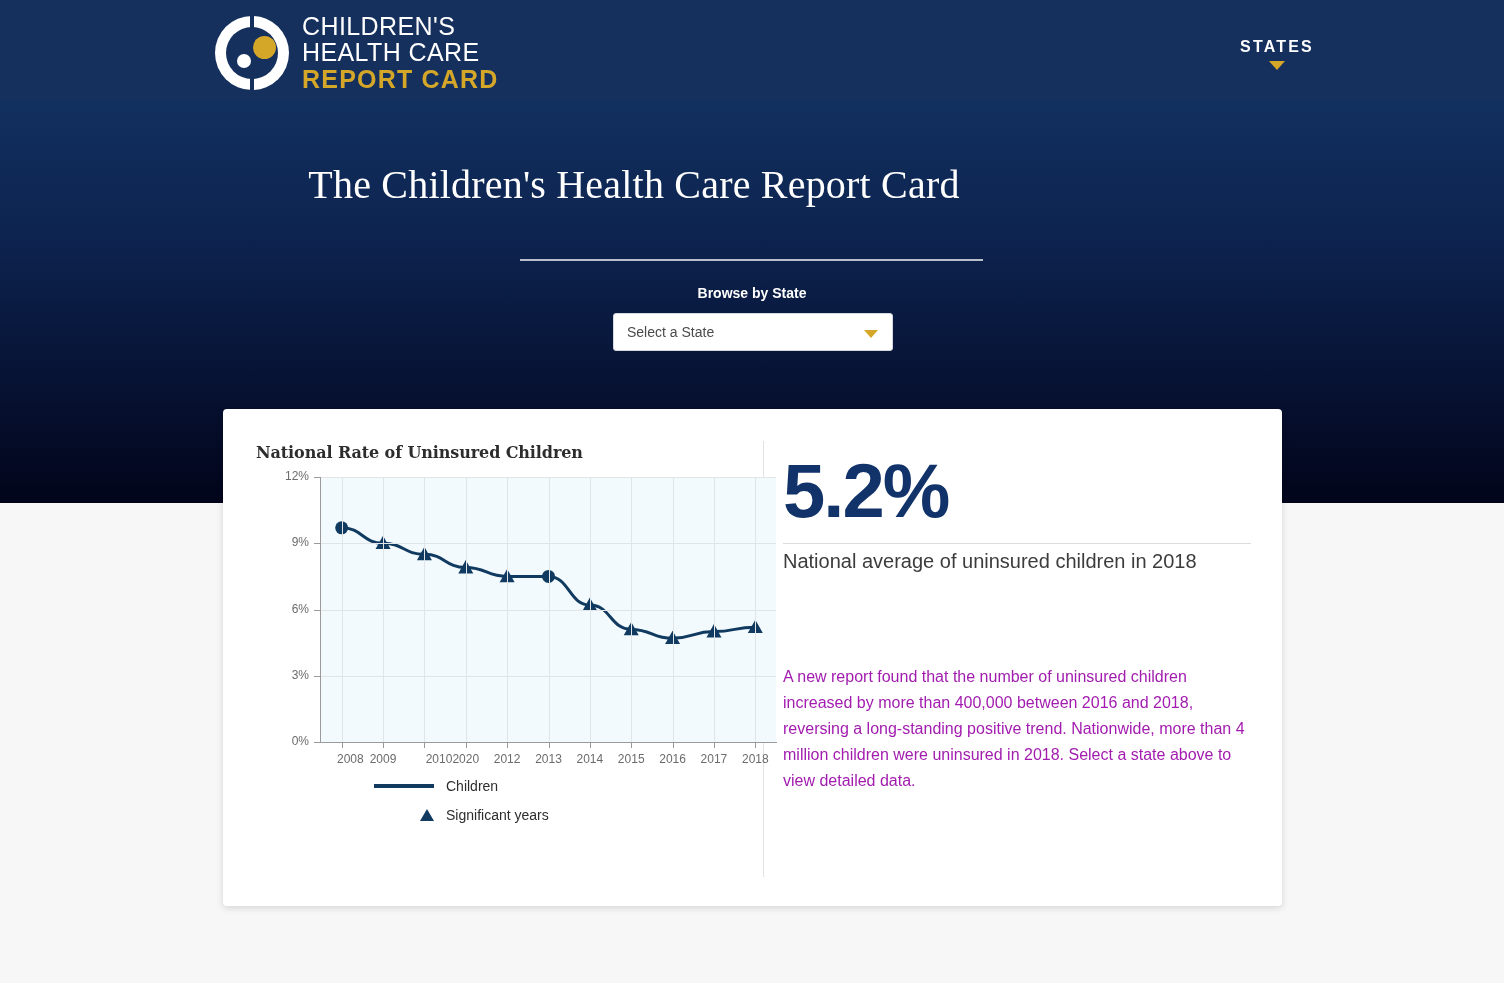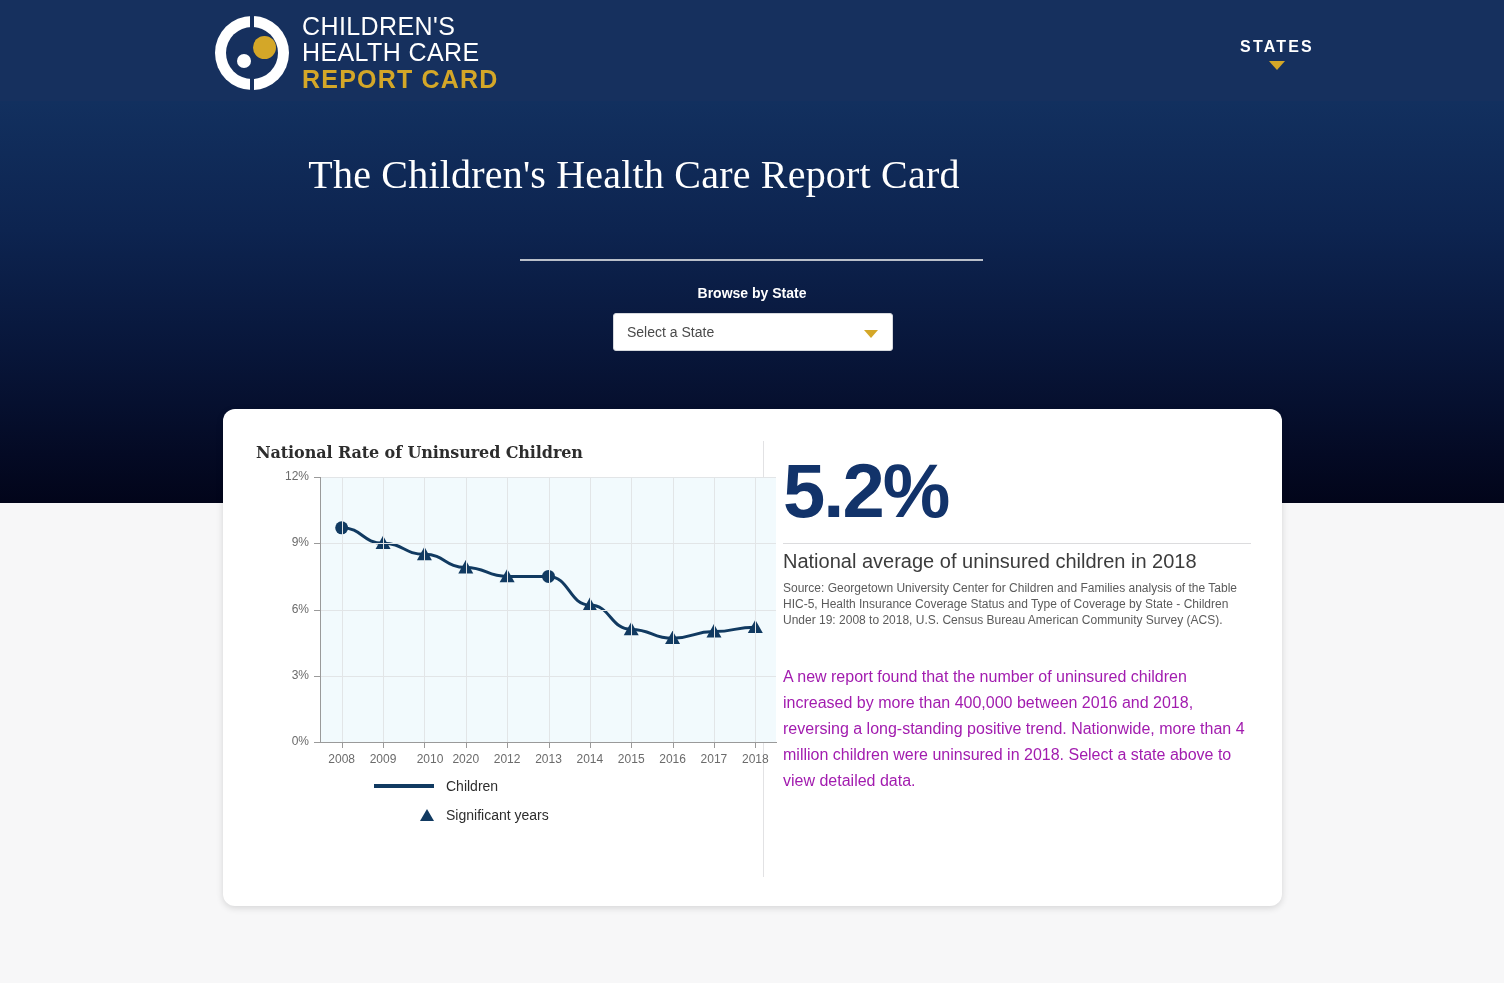--- a/index.html
+++ b/index.html
@@ -92,21 +92,21 @@
     border-top: 9px solid #d4a728;
   }
 
   
   #hero {
     position: absolute; top: 101px; left: 0;
     width: 1504px; height: 402px;
     background: linear-gradient(180deg, #12305f 0%, #0d2450 32%, #08163a 62%, #040a24 88%, #02051a 100%);
   }
   #hero-title {
-    position: absolute; top: 50px; left: 0; width: 1268px;
+    position: absolute; top: 60px; left: 0; width: 1268px;
     text-align: center;
     color: #ffffff;
     font-family: "Liberation Serif", serif;
     font-size: 40px;
     font-weight: 400;
     letter-spacing: 0.2px;
   }
   #hero-subtitle {
     position: absolute; top: 99px; left: 0; width: 1504px;
     text-align: center;
@@ -146,21 +146,21 @@
     border-right: 7px solid transparent;
     border-top: 8px solid #d4a728;
   }
 
   
   #data-card {
     position: absolute;
     left: 223px; top: 409px;
     width: 1059px; height: 497px;
     background: #ffffff;
-    border-radius: 12px;
+    border-radius: 4px;
     box-shadow: 0 2px 7px rgba(0,0,0,0.14);
   }
   #card-vdivider {
     position: absolute; left: 540px; top: 32px;
     width: 1px; height: 436px;
     background: #e2e2e4;
   }
 
   
   #chart-title {
@@ -363,27 +363,27 @@
       <div class="y-tick-mark" style="top: 140.5px;"></div>
       <div class="y-tick-label" style="top: 132.5px;">6%</div>
       <div class="gridline-h" style="top: 74.25px; left: 65px;"></div>
       <div class="y-tick-mark" style="top: 74.25px;"></div>
       <div class="y-tick-label" style="top: 66.25px;">9%</div>
       <div class="gridline-h" style="top: 8px; left: 65px;"></div>
       <div class="y-tick-mark" style="top: 8px;"></div>
       <div class="y-tick-label" style="top: 0px;">12%</div>
       <div class="gridline-v" style="left: 85.6818px; top: 8px;"></div>
       <div class="x-tick-mark" style="left: 85.6818px;"></div>
-      <div class="x-tick-label" style="left: 63.6818px;">2008</div>
+      <div class="x-tick-label" style="left: 63.6818px; text-align: right;">2008</div>
       <div class="gridline-v" style="left: 127.045px; top: 8px;"></div>
       <div class="x-tick-mark" style="left: 127.045px;"></div>
       <div class="x-tick-label" style="left: 105.045px;">2009</div>
       <div class="gridline-v" style="left: 168.409px; top: 8px;"></div>
       <div class="x-tick-mark" style="left: 168.409px;"></div>
-      <div class="x-tick-label" style="left: 152px; text-align: center;">2010</div>
+      <div class="x-tick-label" style="left: 161px; text-align: center;">2010</div>
       <div class="gridline-v" style="left: 209.773px; top: 8px;"></div>
       <div class="x-tick-mark" style="left: 209.773px;"></div>
       <div class="x-tick-label" style="left: 187.773px;">2020</div>
       <div class="gridline-v" style="left: 251.136px; top: 8px;"></div>
       <div class="x-tick-mark" style="left: 251.136px;"></div>
       <div class="x-tick-label" style="left: 229.136px;">2012</div>
       <div class="gridline-v" style="left: 292.5px; top: 8px;"></div>
       <div class="x-tick-mark" style="left: 292.5px;"></div>
       <div class="x-tick-label" style="left: 270.5px;">2013</div>
       <div class="gridline-v" style="left: 333.864px; top: 8px;"></div>
@@ -414,16 +414,15 @@
       <span class="legend-key">
           <span class="legend-tri"></span>
         </span>
       <span class="legend-text">Significant years</span>
     </div>
   </div>
 
   <div id="stat-big">5.2%</div>
   <div id="stat-rule"></div>
   <div id="stat-caption">National average of uninsured children in 2018</div>
-  <div id="stat-source">Source: Georgetown University Center for Children and Families analysis of the Table HIC-5, Health Insurance Coverage Status and Type of Coverage by State - Children Under 19: 2008 to 2018, U.S. Census Bureau American Community Survey (ACS).</div>
   <div id="body-text">A new report found that the number of uninsured children increased by more than 400,000 between 2016 and 2018, reversing a long-standing positive trend. Nationwide, more than 4 million children were uninsured in 2018. Select a state above to view detailed data.</div>
 
 </div>
 
 </body></html>

